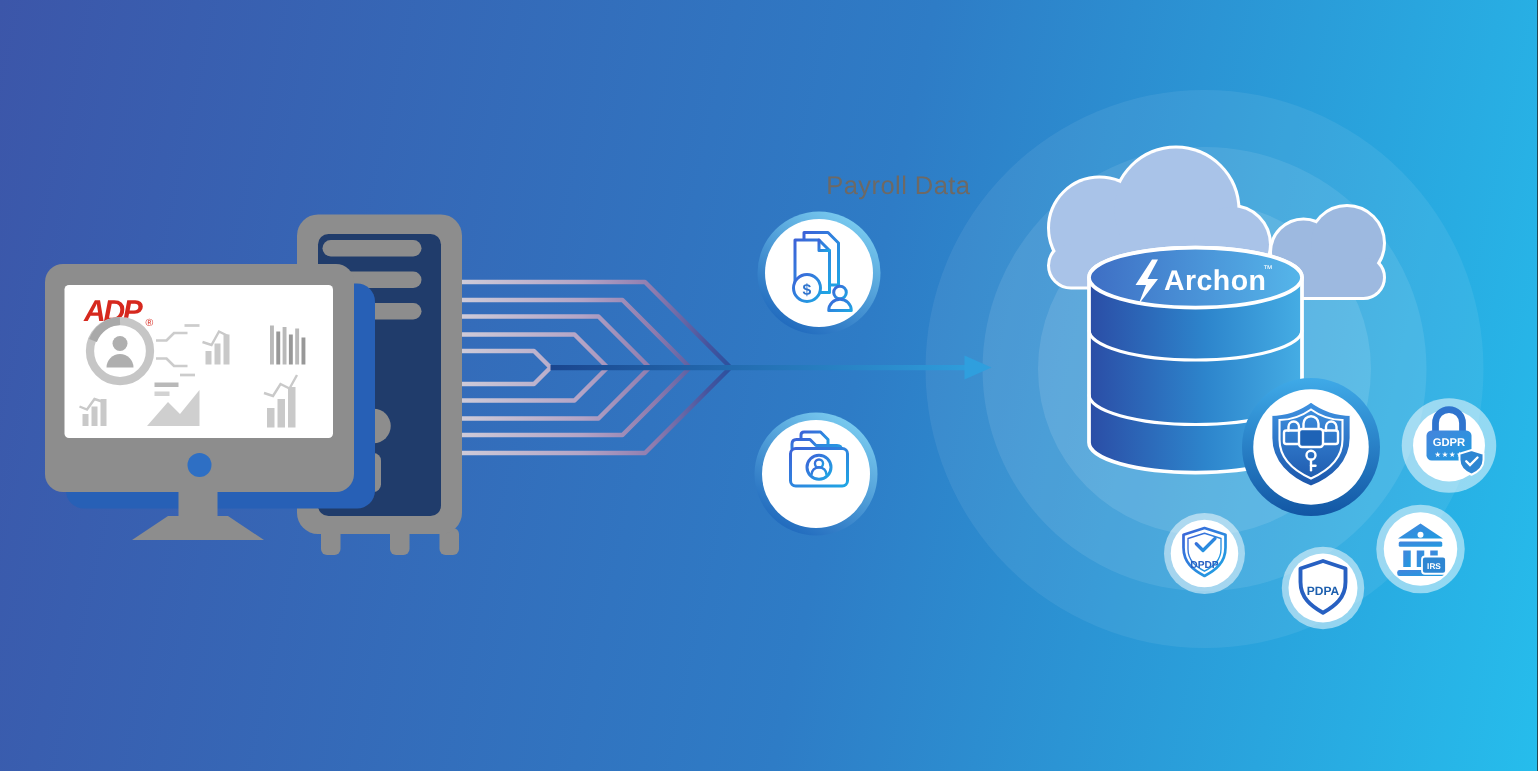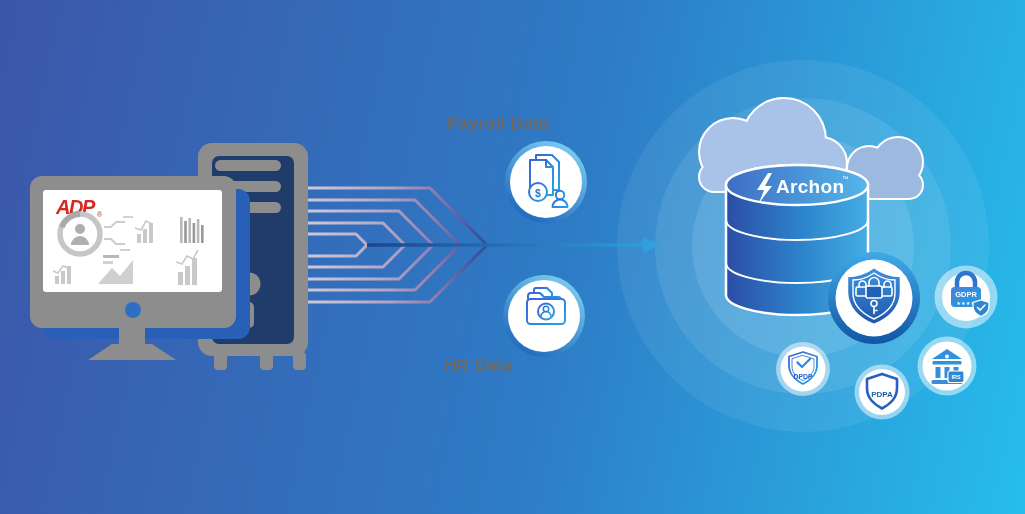--- a/index.html
+++ b/index.html
@@ -3,22 +3,22 @@
 <meta charset="utf-8">
 <style>
   html,body{margin:0;padding:0;background:#222;}
   .canvas{
     position:relative;width:1025px;height:514px;overflow:hidden;
     background:linear-gradient(102deg,#3C56A9 0%,#2E7CC6 55%,#26BDEC 100%);
     font-family:"Liberation Sans",sans-serif;
   }
   svg.scene{position:absolute;left:0;top:0;}
   .flow-label{
-    position:absolute;width:200px;text-align:left;
-    font-size:17px;font-weight:bold;color:#6E6964;letter-spacing:.3px;
+    position:absolute;width:200px;text-align:right;
+    font-size:17px;font-weight:normal;color:#6E6964;letter-spacing:.3px;
   }
   .lbl-payroll{left:447px;top:114px;}
   .lbl-hr{left:444px;top:356px;}
 </style>
 </head>
 <body>
 
 <div class="canvas">
 
 <svg class="scene" width="1025" height="514" viewBox="0 0 1025 514">
@@ -297,15 +297,14 @@
       <rect x="944.5" y="367" width="5" height="11"></rect>
       <rect x="953.5" y="367" width="5" height="11"></rect>
       <rect x="931.5" y="380" width="31" height="4" rx="1.5"></rect>
       <rect x="948" y="371" width="16" height="11.5" rx="2" fill="#2E86D2" stroke="#FFFFFF" stroke-width="1.2"></rect>
       <text x="956" y="379.3" font-size="5.5" font-weight="bold" fill="#FFFFFF" text-anchor="middle">IRS</text>
     </g>
   </g>
 </svg>
 
 <div class="flow-label lbl-payroll">Payroll Data</div>
-<div class="flow-label lbl-hr">HR Data</div>
 
 </div>
 
 </body></html>

